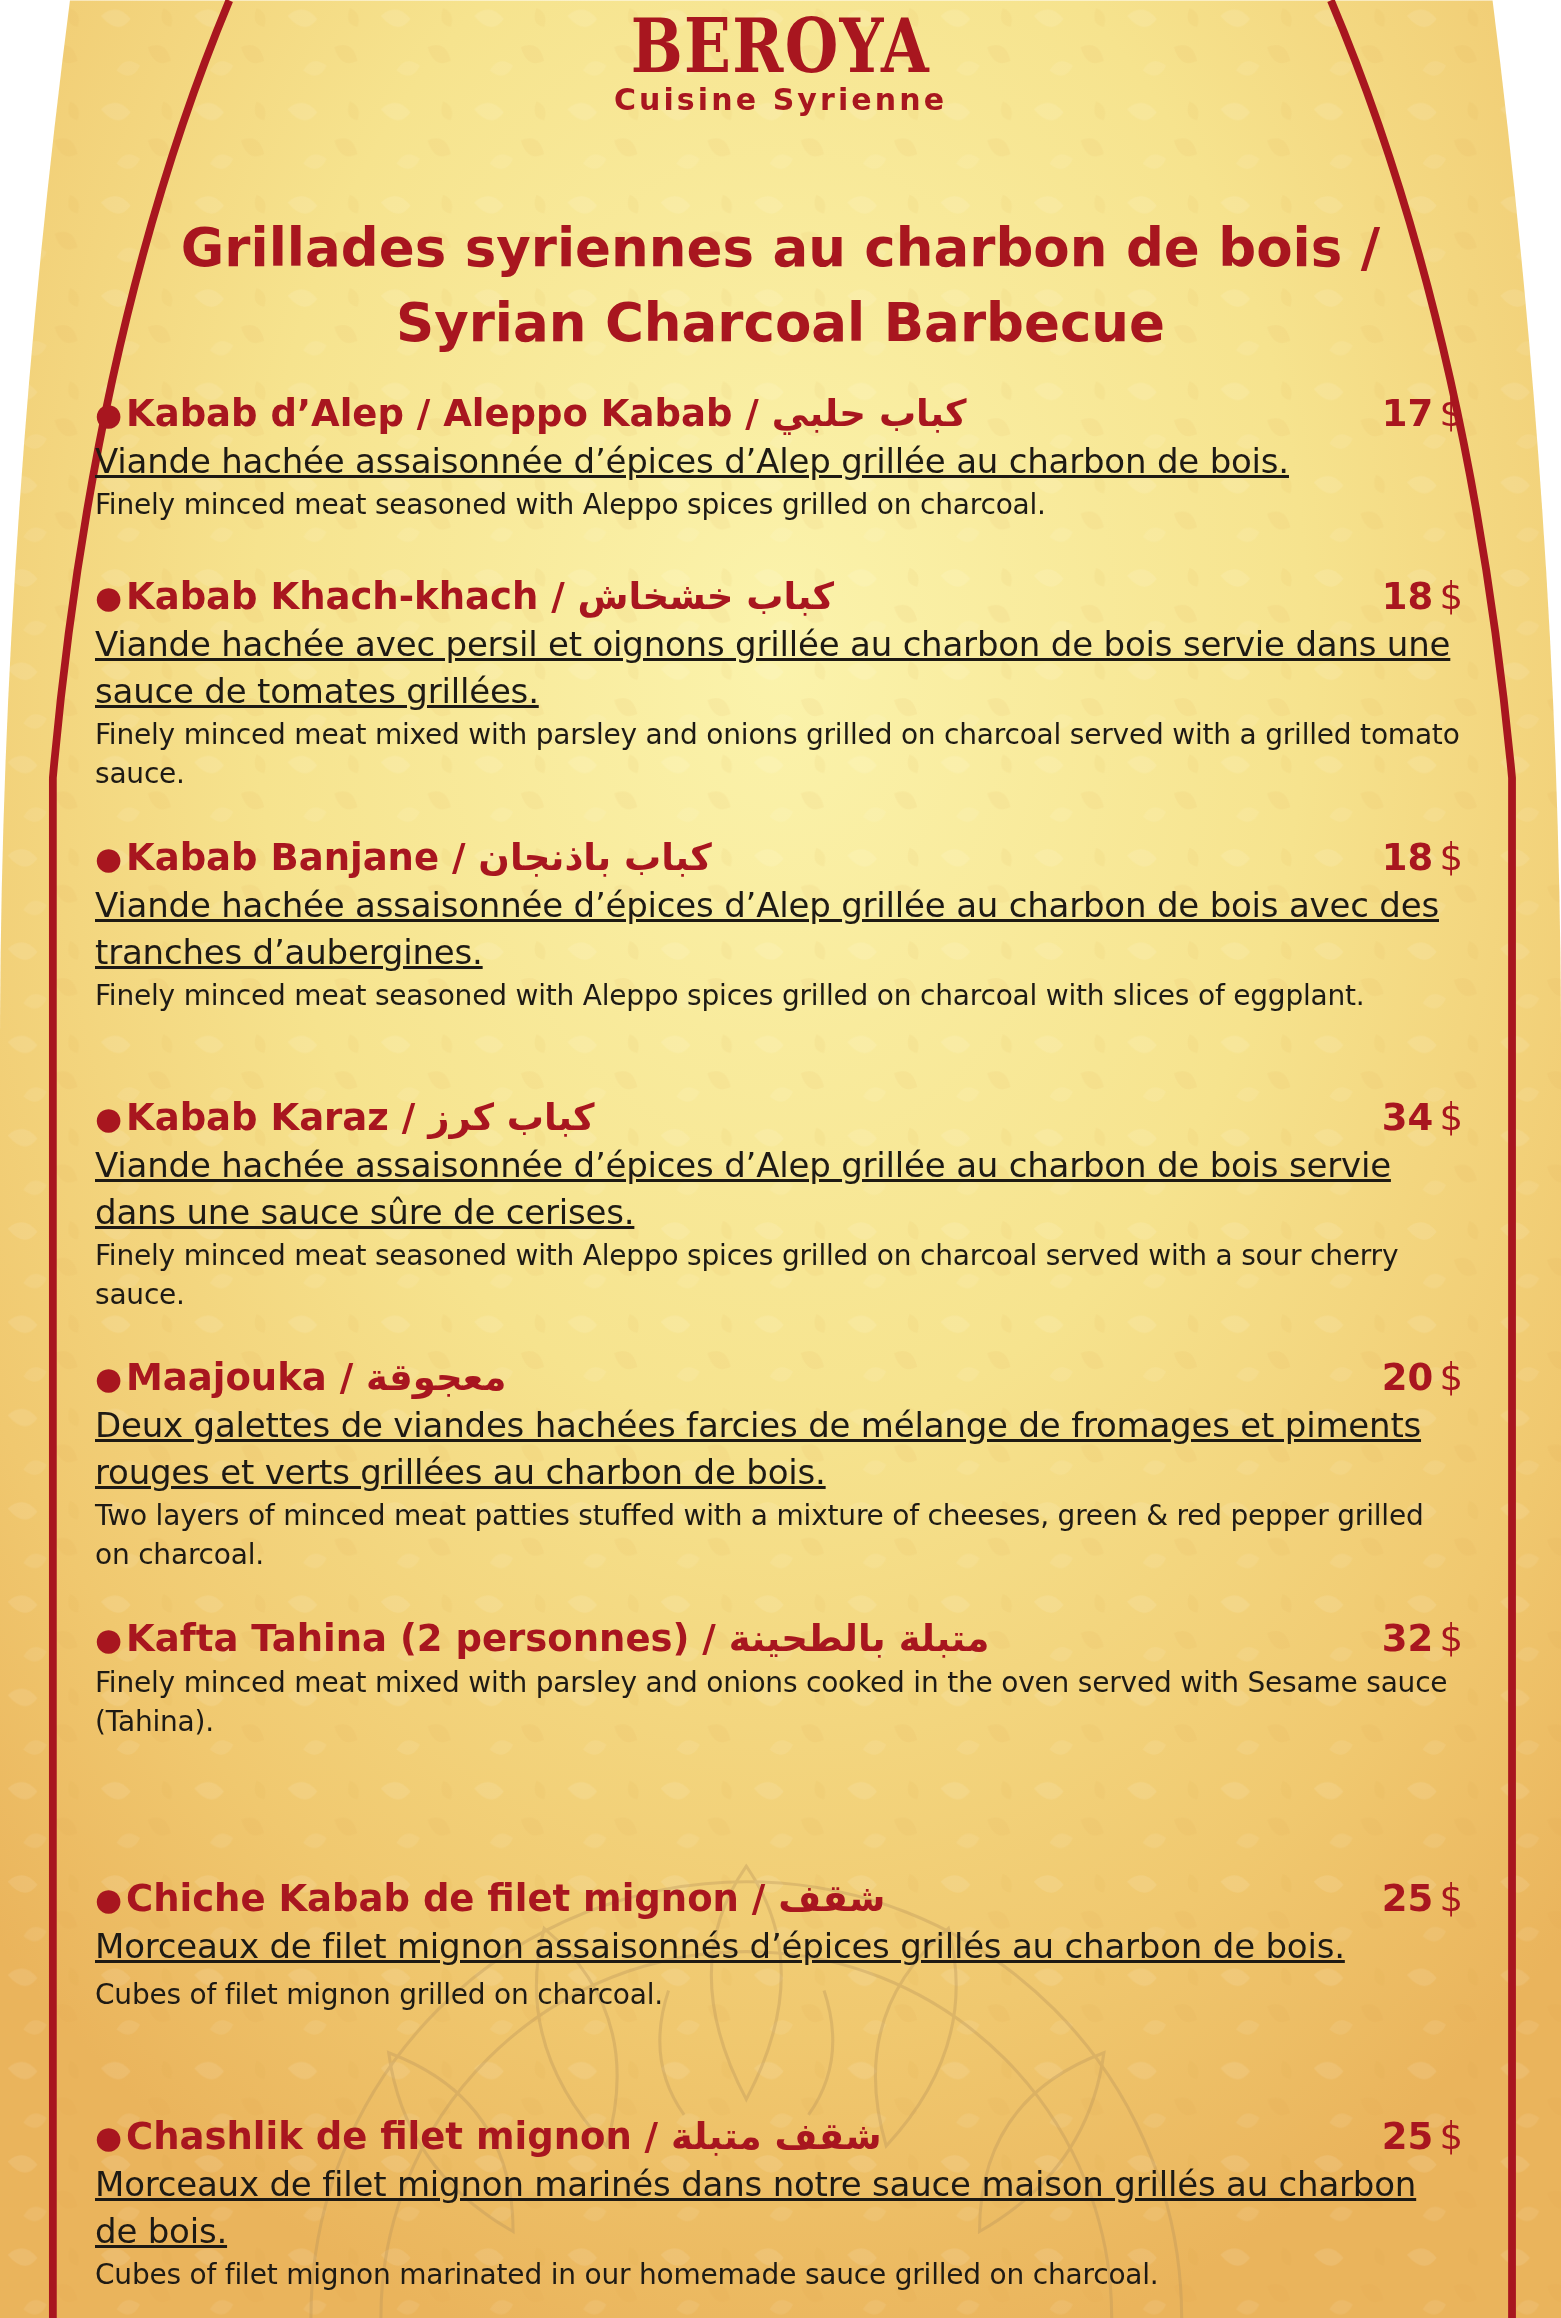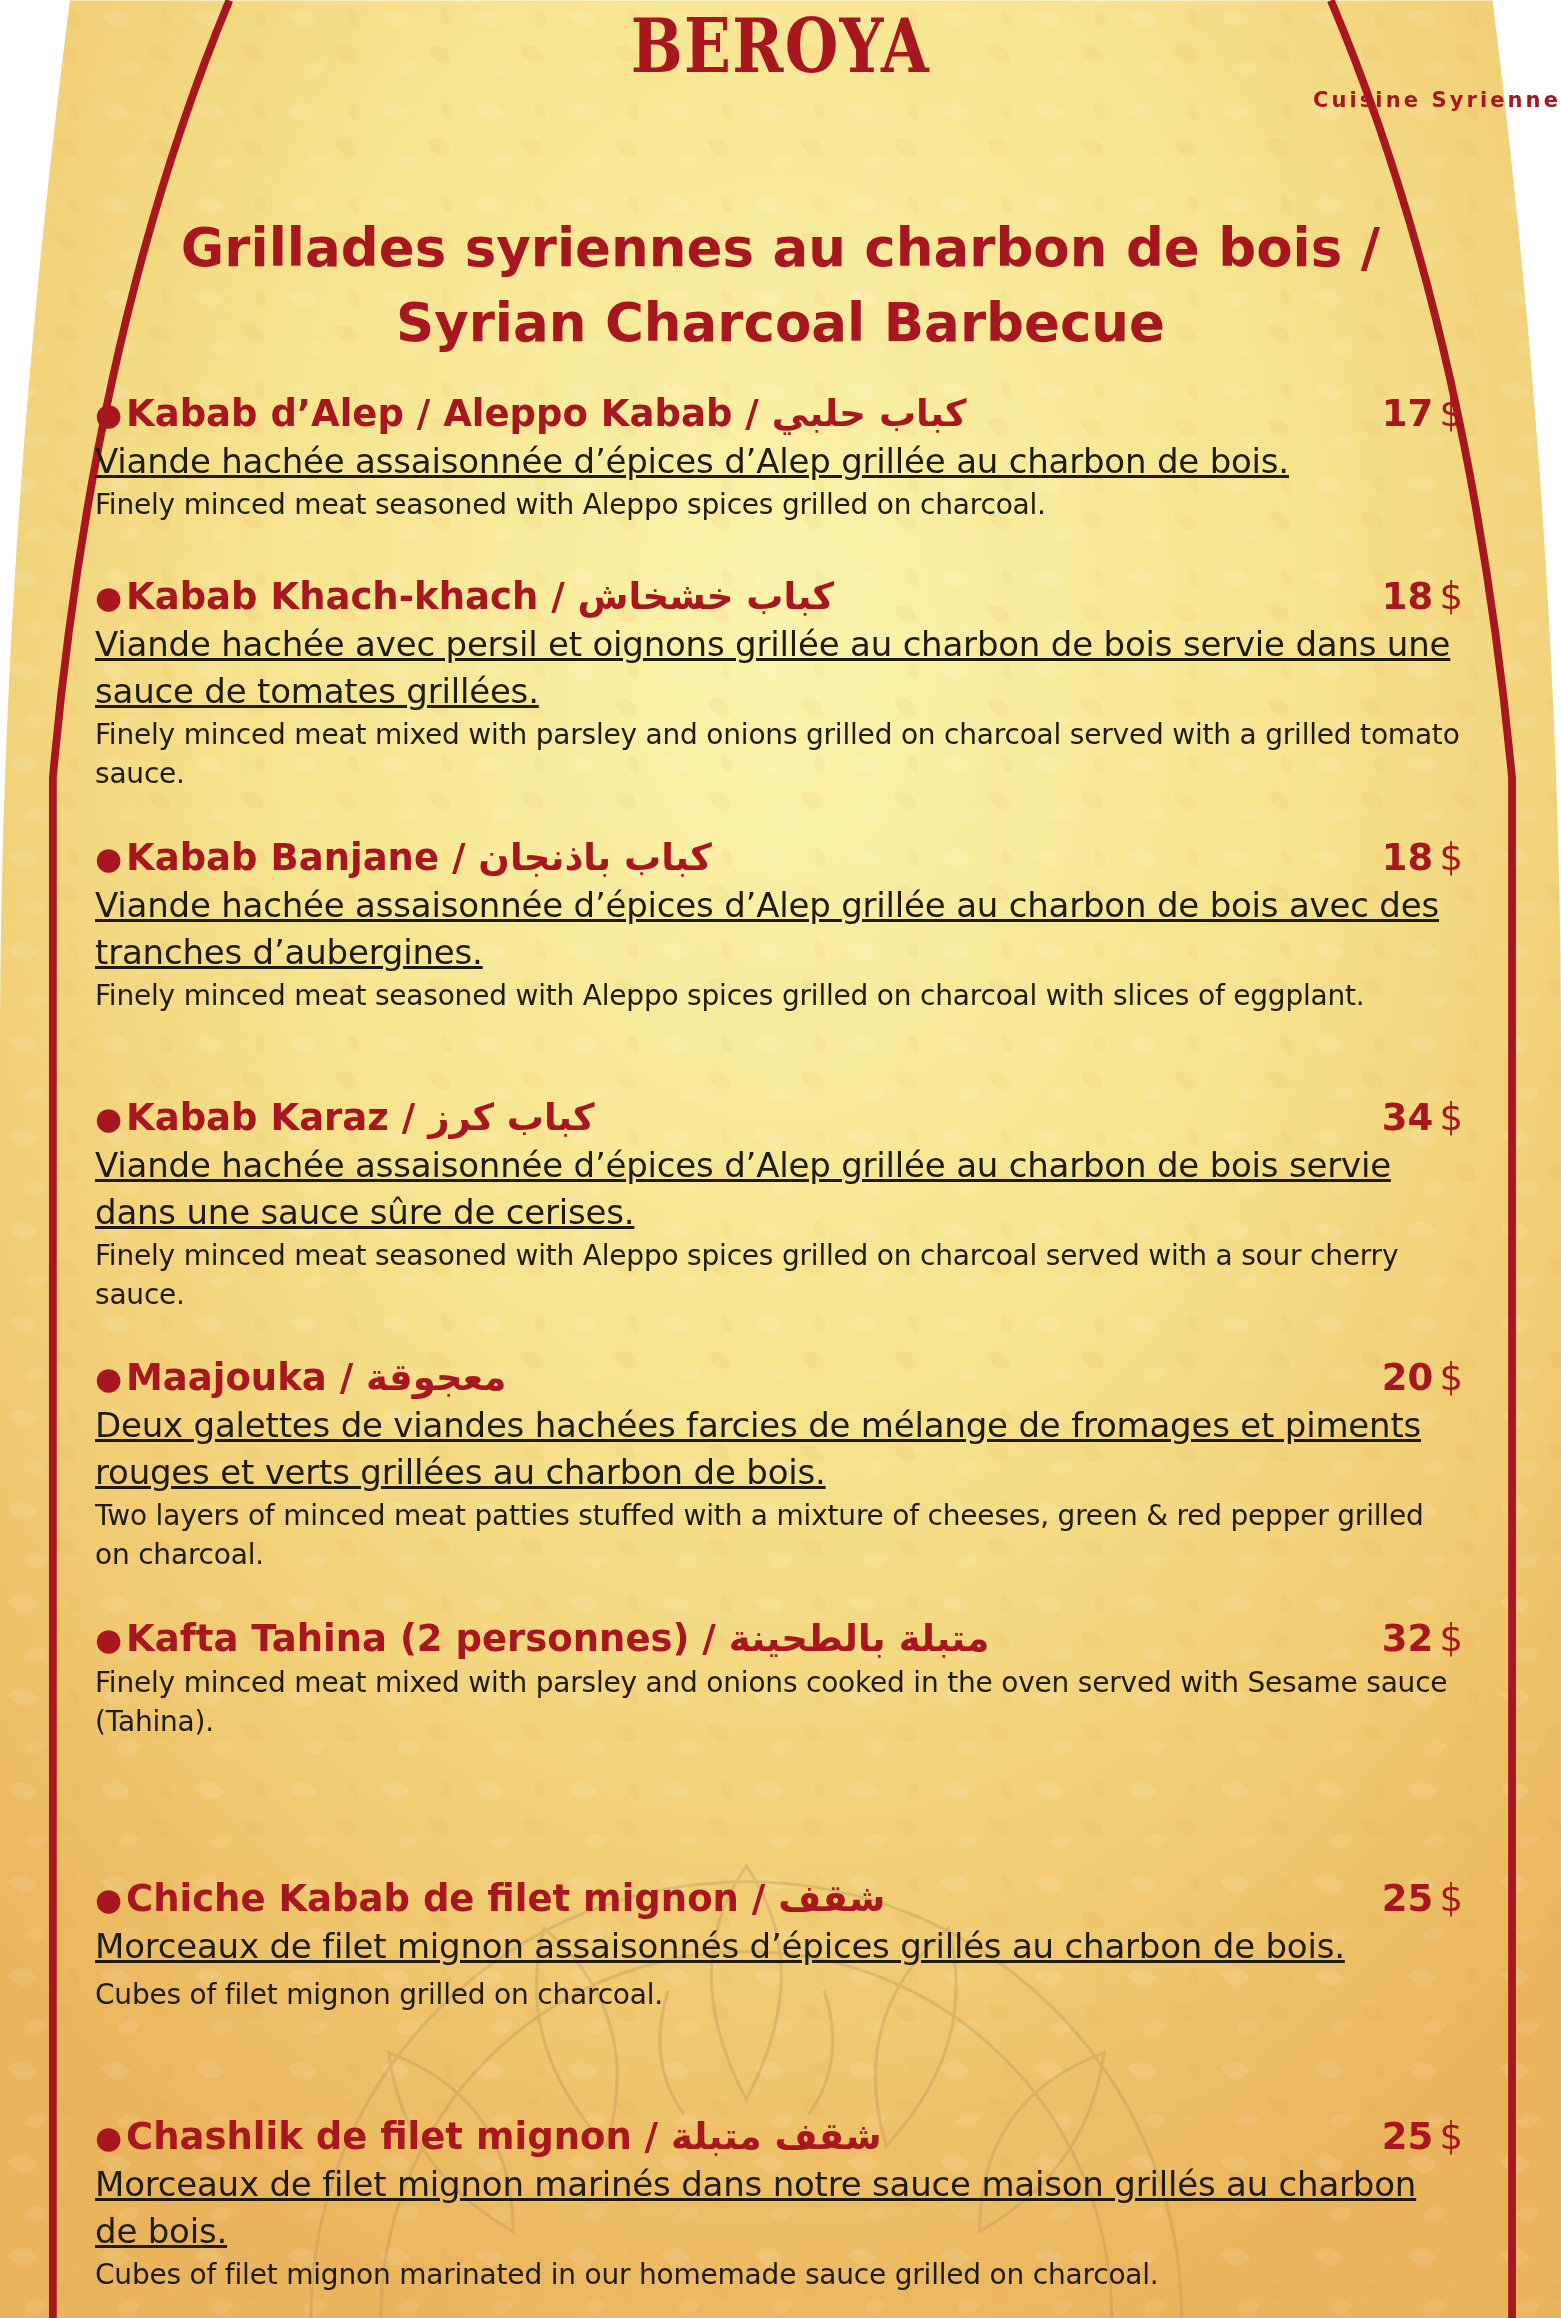--- a/index.html
+++ b/index.html
@@ -14,23 +14,22 @@
     position:absolute; left:0; width:1561px; top:6.2px; text-align:center;
   }
   .logo-name {
     font-family:"DejaVu Serif", "Liberation Serif", serif;
     font-weight:bold; font-size:75px; letter-spacing:1.6px;
     color:#a8161f; line-height:81px;
     transform:scaleX(0.82); display:inline-block;
   }
   .logo-sub {
     font-family:"DejaVu Sans", sans-serif; font-weight:bold;
-    font-size:21px; letter-spacing:3.1px; color:#a8161f; line-height:28px;
+    font-size:30px; letter-spacing:3.1px; color:#a8161f; line-height:28px;
     margin-top:-1.6px;
-    text-align:right;
   }
   .title {
     position:absolute; left:0; width:1561px; top:210px; text-align:center;
     color:#a8161f; font-weight:bold; font-size:53px; line-height:75px;
   }
   .items { position:absolute; left:95px; width:1368px; top:0; }
   .item { position:absolute; left:0; width:1368px; }
   .item-head {
     position:relative; height:48px; color:#a8161f; font-weight:bold;
     font-size:37px; line-height:48px; white-space:nowrap;

